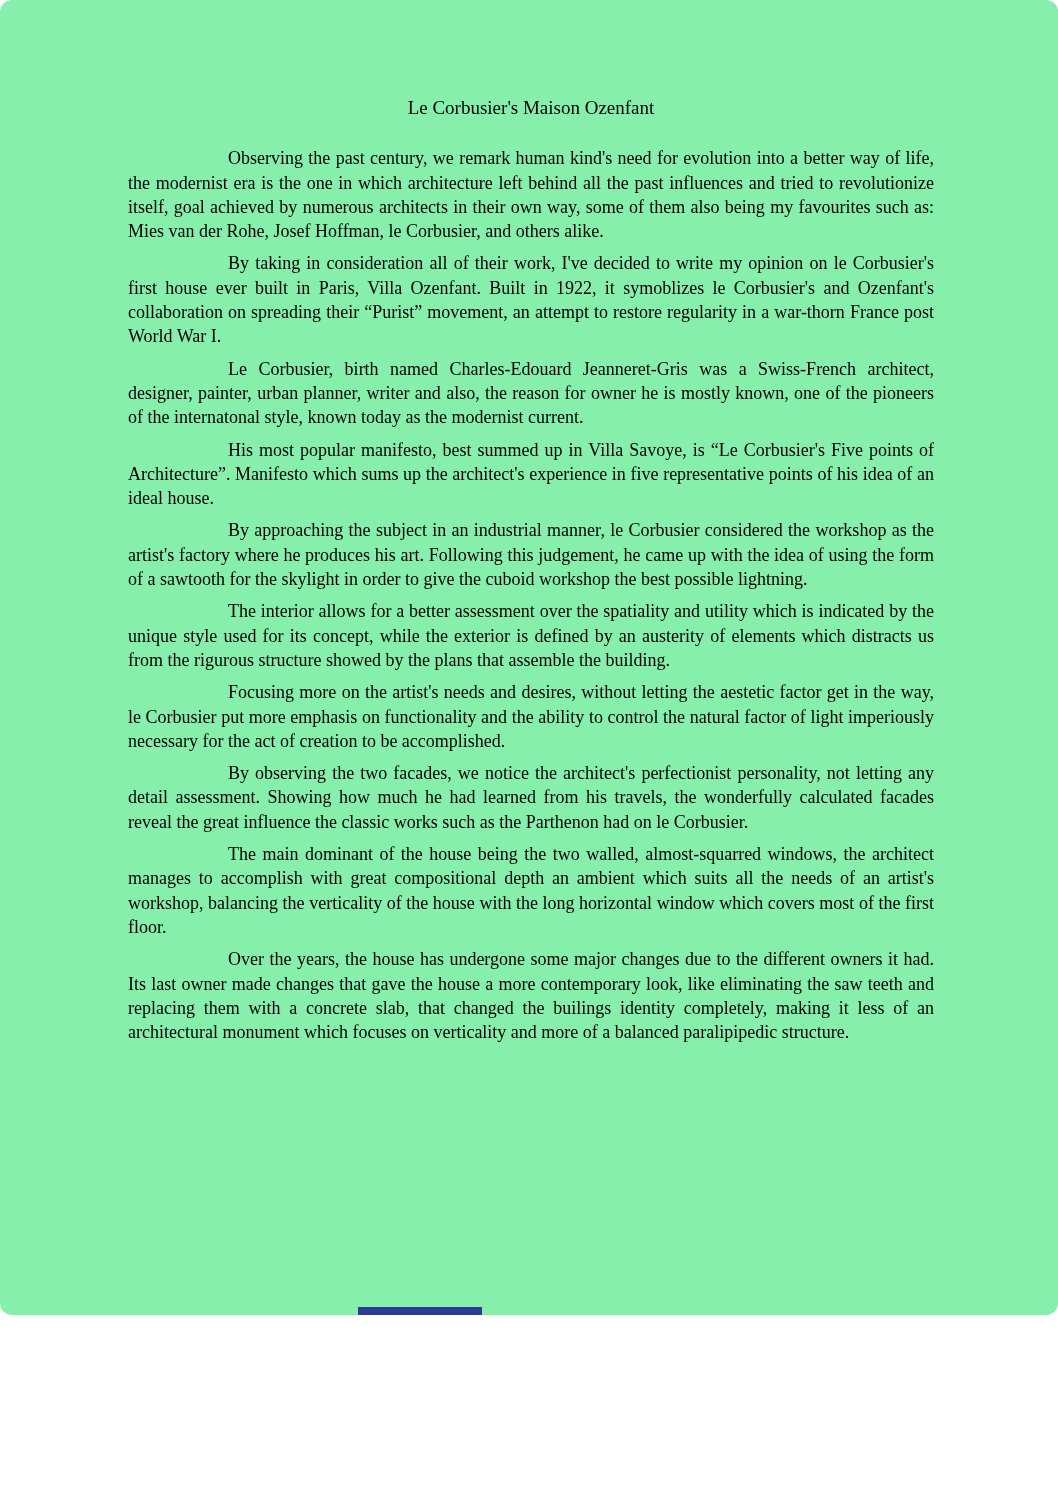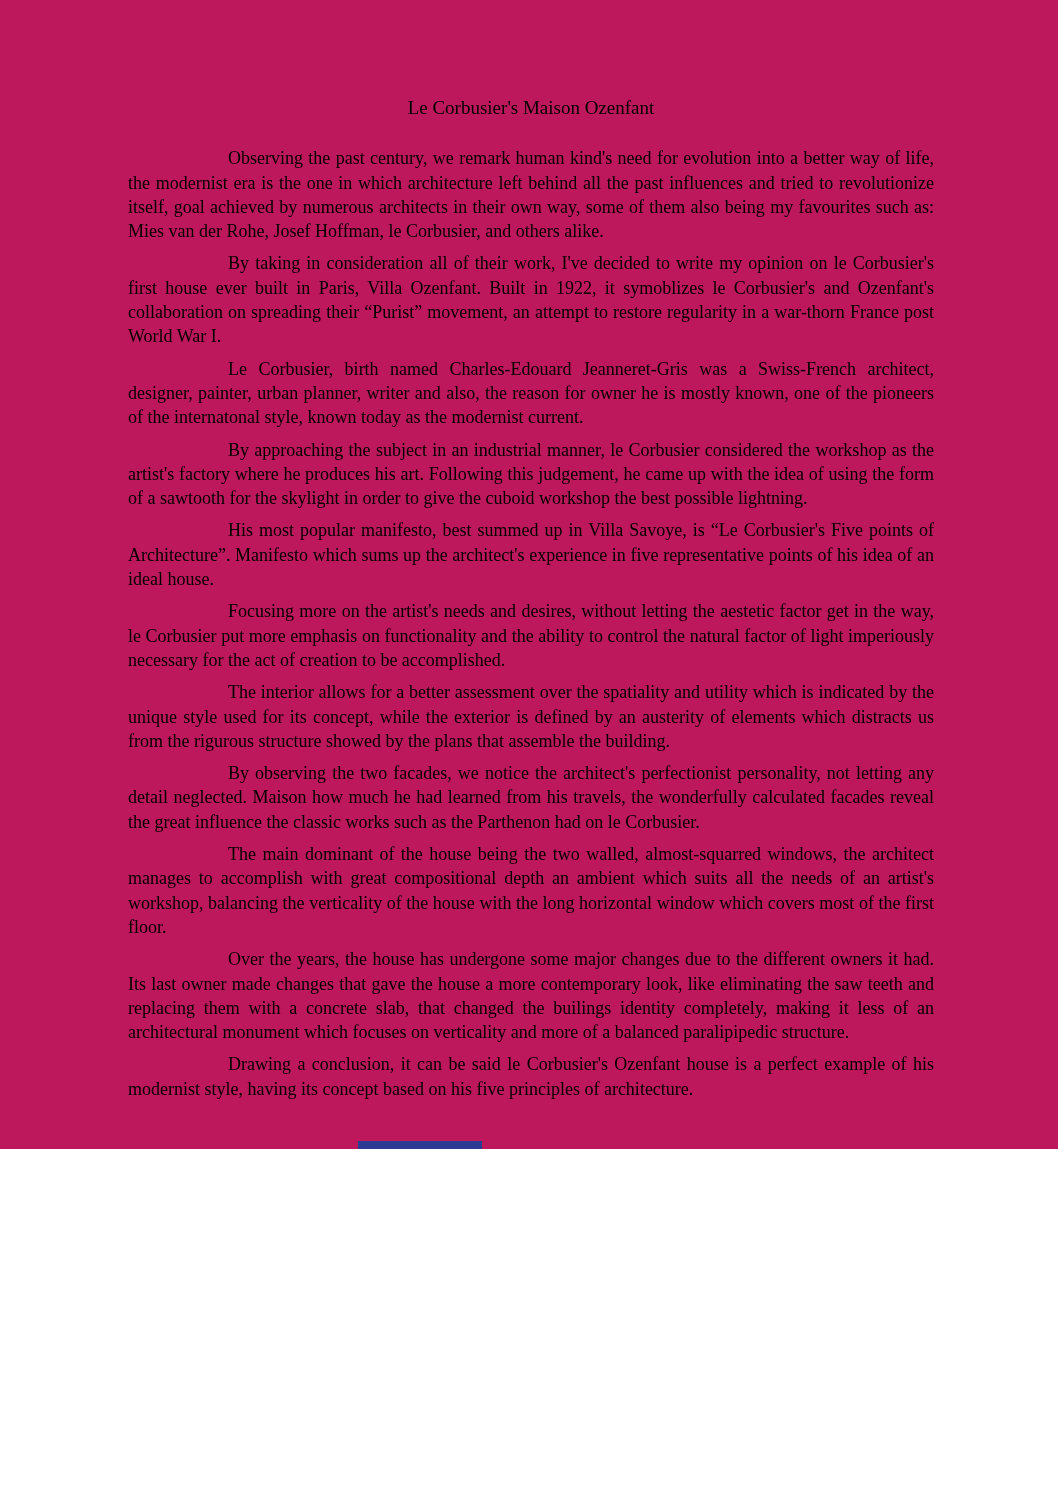--- a/index.html
+++ b/index.html
@@ -3,25 +3,26 @@
 <meta charset="utf-8">
 <style>
   html, body {
     margin: 0;
     padding: 0;
     background: #ffffff;
   }
   .page {
     position: relative;
     width: 1058px;
-    height: 1149px;
-    background: #be185d;
+    height: 1315px;
+    background: #86efac;
     overflow: hidden;
     font-family: "Liberation Serif", serif;
     color: #000000;
+    border-radius: 12px;
   }
   .content {
     position: absolute;
     left: 120px;
     top: 96px;
     width: 822px;
     font-size: 18px;
     line-height: 24.3px;
     text-align: justify;
   }
@@ -45,24 +46,23 @@
 </style>
 </head>
 <body>
 
 <div class="page">
   <div class="content">
     <h1 class="doc-title">Le Corbusier's Maison Ozenfant</h1>
     <p>Observing the past century, we remark human kind's need for evolution into a better way of life, the modernist era is the one in which architecture left behind all the past influences and tried to revolutionize itself, goal achieved by numerous architects in their own way, some of them also being my favourites such as: Mies van der Rohe, Josef Hoffman, le Corbusier, and others alike.</p>
     <p>By taking in consideration all of their work, I've decided to write my opinion on le Corbusier's first house ever built in Paris, Villa Ozenfant. Built in 1922, it symoblizes le Corbusier's and Ozenfant's collaboration on spreading their “Purist” movement, an attempt to restore regularity in a war-thorn France post World War I.</p>
     <p>Le Corbusier, birth named Charles-Edouard Jeanneret-Gris was a Swiss-French architect, designer, painter, urban planner, writer and also, the reason for owner he is mostly known, one of the pioneers of the internatonal style, known today as the modernist current.</p>
+    <p>His most popular manifesto, best summed up in Villa Savoye, is “Le Corbusier's Five points of Architecture”. Manifesto which sums up the architect's experience in five representative points of his idea of an ideal house.</p>
     <p>By approaching the subject in an industrial manner, le Corbusier considered the workshop as the artist's factory where he produces his art. Following this judgement, he came up with the idea of using the form of a sawtooth for the skylight in order to give the cuboid workshop the best possible lightning.</p>
-    <p>His most popular manifesto, best summed up in Villa Savoye, is “Le Corbusier's Five points of Architecture”. Manifesto which sums up the architect's experience in five representative points of his idea of an ideal house.</p>
+    <p>The interior allows for a better assessment over the spatiality and utility which is indicated by the unique style used for its concept, while the exterior is defined by an austerity of elements which distracts us from the rigurous structure showed by the plans that assemble the building.</p>
     <p>Focusing more on the artist's needs and desires, without letting the aestetic factor get in the way, le Corbusier put more emphasis on functionality and the ability to control the natural factor of light imperiously necessary for the act of creation to be accomplished.</p>
-    <p>The interior allows for a better assessment over the spatiality and utility which is indicated by the unique style used for its concept, while the exterior is defined by an austerity of elements which distracts us from the rigurous structure showed by the plans that assemble the building.</p>
-    <p>By observing the two facades, we notice the architect's perfectionist personality, not letting any detail neglected. Maison how much he had learned from his travels, the wonderfully calculated facades reveal the great influence the classic works such as the Parthenon had on le Corbusier.</p>
+    <p>By observing the two facades, we notice the architect's perfectionist personality, not letting any detail assessment. Showing how much he had learned from his travels, the wonderfully calculated facades reveal the great influence the classic works such as the Parthenon had on le Corbusier.</p>
     <p>The main dominant of the house being the two walled, almost-squarred windows, the architect manages to accomplish with great compositional depth an ambient which suits all the needs of an artist's workshop, balancing the verticality of the house with the long horizontal window which covers most of the first floor.</p>
     <p>Over the years, the house has undergone some major changes due to the different owners it had. Its last owner made changes that gave the house a more contemporary look, like eliminating the saw teeth and replacing them with a concrete slab, that changed the builings identity completely, making it less of an architectural monument which focuses on verticality and more of a balanced paralipipedic structure.</p>
-    <p>Drawing a conclusion, it can be said le Corbusier's Ozenfant house is a perfect example of his modernist style, having its concept based on his five principles of architecture.</p>
   </div>
 
   <div class="taskbar-fragment" style="background: rgb(44, 58, 148);"></div>
 </div>
 
 </body></html>

